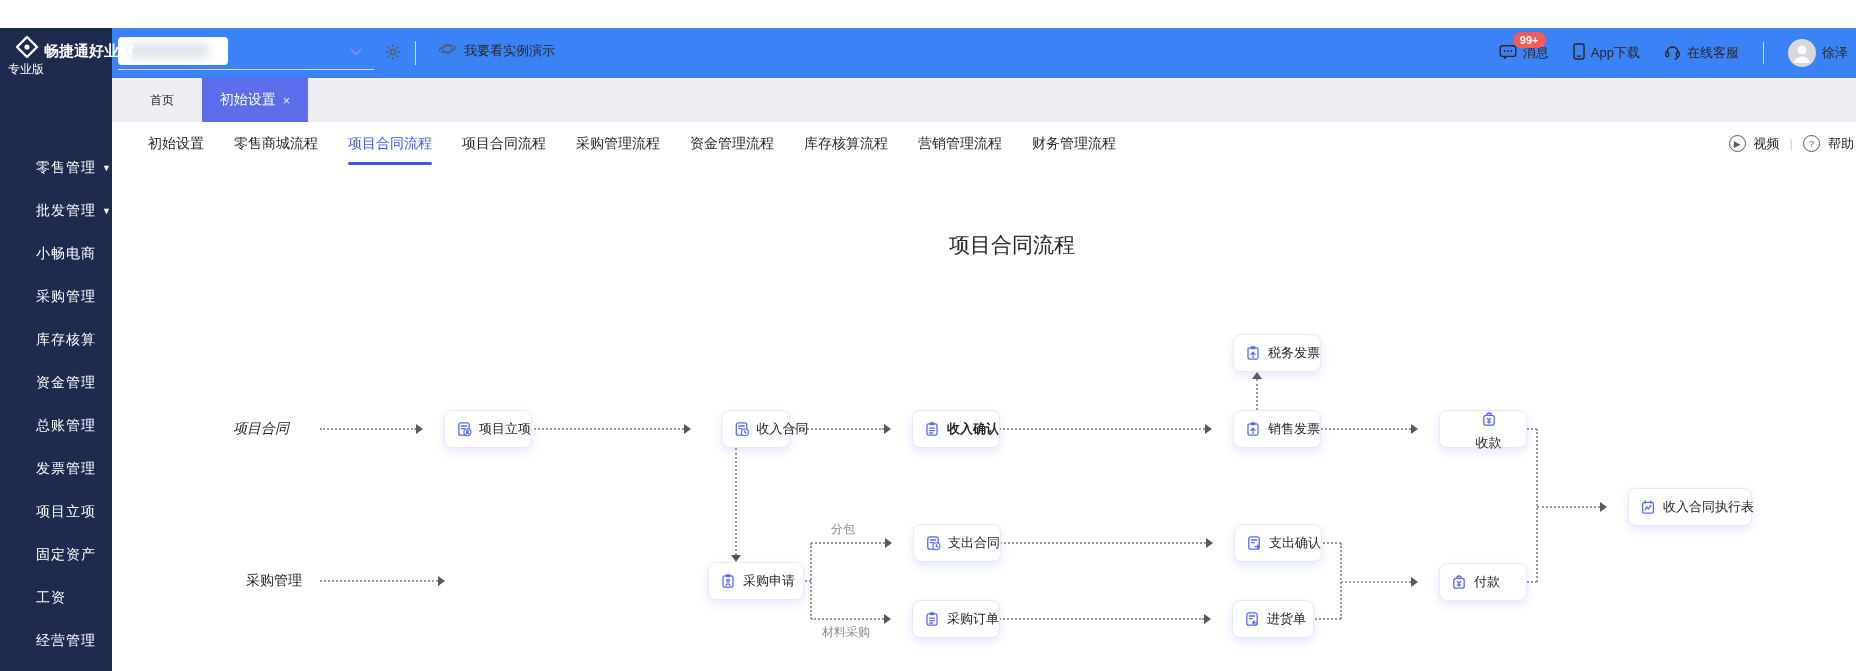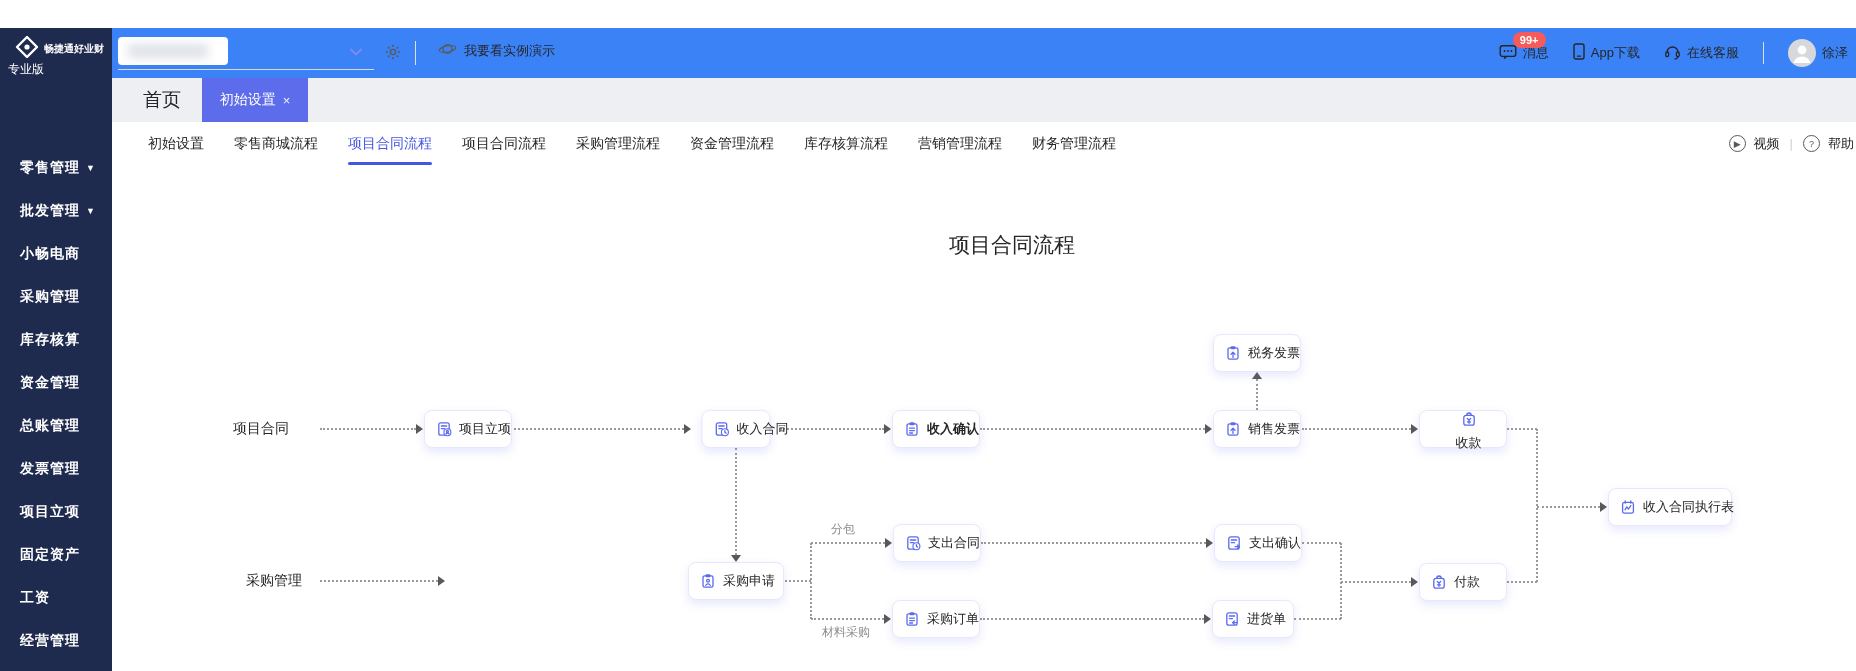--- a/index.html
+++ b/index.html
@@ -4,24 +4,24 @@
 <style>
   html,body{margin:0;padding:0;background:#fff;}
   .page{position:relative;width:1856px;height:671px;overflow:hidden;background:#fff;
         font-family:"Liberation Sans","DejaVu Sans",sans-serif;color:#262626;}
   .top-white{height:28px;background:#fff;}
   .shell{display:flex;height:643px;}
   
   .sidebar{width:112px;min-width:112px;background:#1e2a4e;position:relative;z-index:3;}
   .logo{position:relative;height:50px;}
   .logo-mark{position:absolute;left:14px;top:6px;}
-  .brand-name{position:absolute;left:44px;top:14px;font-size:10px;font-weight:bold;color:#fff;white-space:nowrap;}
+  .brand-name{position:absolute;left:44px;top:14px;font-size:15px;font-weight:bold;color:#fff;white-space:nowrap;}
   .brand-edition{position:absolute;left:8px;top:33px;font-size:12px;color:#fff;}
   .side-menu{list-style:none;margin:0;padding:68px 0 0 0;}
-  .side-item{height:43px;line-height:43px;padding-left:20px;color:#fff;font-size:14px;font-weight:700;
+  .side-item{height:43px;line-height:43px;padding-left:36px;color:#fff;font-size:14px;font-weight:400;
              letter-spacing:1px;cursor:pointer;white-space:nowrap;}
   .side-item .caret{font-size:9px;margin-left:6px;vertical-align:1px;}
   
   .main{flex:1;display:flex;flex-direction:column;min-width:0;}
   .header{position:relative;height:50px;background:#3b82f6;}
   .blur-box{position:absolute;left:6px;top:9px;width:110px;height:28px;background:#fff;border-radius:4px;overflow:hidden;}
   .blur-smudge{position:absolute;left:10px;top:7px;width:80px;height:14px;background:#dfe2e9;filter:blur(5px);}
   .search-underline{position:absolute;left:6px;top:41px;width:256px;height:1px;background:#d7dae0;}
   .hdr-chevron{position:absolute;left:236px;top:16px;}
   .hdr-gear{position:absolute;left:272px;top:15px;}
@@ -29,42 +29,42 @@
   .demo-link{position:absolute;left:326px;top:13px;display:flex;align-items:center;gap:7px;font-size:13px;color:#262626;cursor:pointer;}
   .hdr-right{position:absolute;right:-8px;top:0;height:50px;display:flex;align-items:center;gap:24px;}
   .hdr-item{display:flex;align-items:center;gap:6px;font-size:13px;color:#262626;cursor:pointer;position:relative;white-space:nowrap;}
   .badge{position:absolute;top:-12px;left:14px;background:#f55b5b;color:#fff;font-size:11px;line-height:14px;
          padding:1px 7px;border-radius:9px;font-weight:bold;}
   .hdr-vdiv{width:1px;height:22px;background:#dcdfe4;}
   .avatar{width:28px;height:28px;border-radius:50%;background:#d6d8dc;display:flex;align-items:center;justify-content:center;overflow:hidden;}
   .user-name{font-size:13px;color:#262626;width:42px;overflow:hidden;white-space:nowrap;}
   
   .tabstrip{height:44px;background:#edeff3;display:flex;align-items:stretch;padding-left:24px;}
-  .wtab-home{width:52px;display:flex;align-items:center;justify-content:center;font-size:19px;color:#262626;cursor:pointer;}
+  .wtab-home{width:52px;display:flex;align-items:center;justify-content:center;font-size:12px;color:#262626;cursor:pointer;}
   .wtab-active{margin-left:14px;width:106px;background:#5c6cea;color:#fff;display:flex;align-items:center;justify-content:center;
                font-size:14px;cursor:pointer;gap:7px;}
   .wtab-close{font-size:13px;line-height:1;opacity:.9;cursor:pointer;}
   
   .subnav{position:relative;height:43px;background:#fff;display:flex;align-items:center;gap:30px;padding-left:36px;}
   .subtab{position:relative;font-size:14px;color:#262626;cursor:pointer;height:100%;display:flex;align-items:center;white-space:nowrap;}
   .subtab.active{color:#4556e4;}
   .subtab.active::after{content:"";position:absolute;left:0;right:0;bottom:0;height:3px;background:#4556e4;border-radius:2px;}
   .subnav-right{position:absolute;right:2px;top:0;height:100%;display:flex;align-items:center;gap:8px;font-size:13px;color:#262626;}
   .subnav-right .circ{display:inline-flex;width:15px;height:15px;border:1.3px solid #595959;border-radius:50%;
                       align-items:center;justify-content:center;font-size:9px;color:#595959;}
   .subnav-right .vd{color:#d0d0d0;margin:0 2px;}
   
   .canvas{position:relative;flex:1;background:#fff;}
   .flow-title{position:absolute;left:900px;top:66px;transform:translateX(-50%);font-size:21px;color:#262626;font-weight:500;white-space:nowrap;}
   .row-label{position:absolute;transform:translate(-50%,-50%);font-size:14px;color:#262626;white-space:nowrap;}
   .branch-label{position:absolute;transform:translate(-50%,-50%);font-size:12px;color:#8c8c8c;white-space:nowrap;}
   .flow-node{position:absolute;transform:translate(-50%,-50%);height:38px;background:#fff;border:1px solid #e7e9fb;
              border-radius:8px;box-shadow:0 4px 10px rgba(100,112,240,.16);display:flex;align-items:center;
              justify-content:flex-start;gap:7px;padding-left:11px;box-sizing:border-box;font-size:13px;color:#262626;
-             cursor:pointer;white-space:nowrap;}
+             cursor:pointer;white-space:nowrap;margin-left:20px;}
   .node-icon{display:inline-flex;width:16px;height:16px;}
   .edge{position:absolute;}
   .edge.h{border-top:2px dotted #9a9a9a;height:0;}
   .edge.v{border-left:2px dotted #9a9a9a;width:0;}
   .head{position:absolute;width:0;height:0;}
   .head.right{border-top:5px solid transparent;border-bottom:5px solid transparent;border-left:7px solid #595959;}
   .head.up{border-left:5px solid transparent;border-right:5px solid transparent;border-bottom:7px solid #595959;}
   .head.down{border-left:5px solid transparent;border-right:5px solid transparent;border-top:7px solid #595959;}
 </style>
 </head>
@@ -203,21 +203,21 @@
           <span class="circ">▶</span>
           <span>视频</span>
           <span class="vd">|</span>
           <span class="circ">?</span>
           <span>帮助</span>
         </div>
       </div>
 
       <div class="canvas" id="canvas">
         <div class="flow-title">项目合同流程</div>
-      <div class="row-label" style="left: 149px; top: 264px;">项目合同</div>
+      <div class="row-label" style="left: 149px; top: 264px; font-style: italic;">项目合同</div>
           <div class="row-label" style="left: 162px; top: 416px;">采购管理</div>
           <div class="branch-label" style="left: 731px; top: 364px;">分包</div>
           <div class="branch-label" style="left: 734px; top: 467px;">材料采购</div>
           <div class="edge h" style="left: 208px; top: 263px; width: 96px;"></div>
           <div class="head right" style="left: 304px; top: 259px;"></div>
           <div class="edge h" style="left: 402px; top: 263px; width: 170px;"></div>
           <div class="head right" style="left: 572px; top: 259px;"></div>
           <div class="edge h" style="left: 668px; top: 263px; width: 104px;"></div>
           <div class="head right" style="left: 772px; top: 259px;"></div>
           <div class="edge h" style="left: 868px; top: 263px; width: 225px;"></div>

